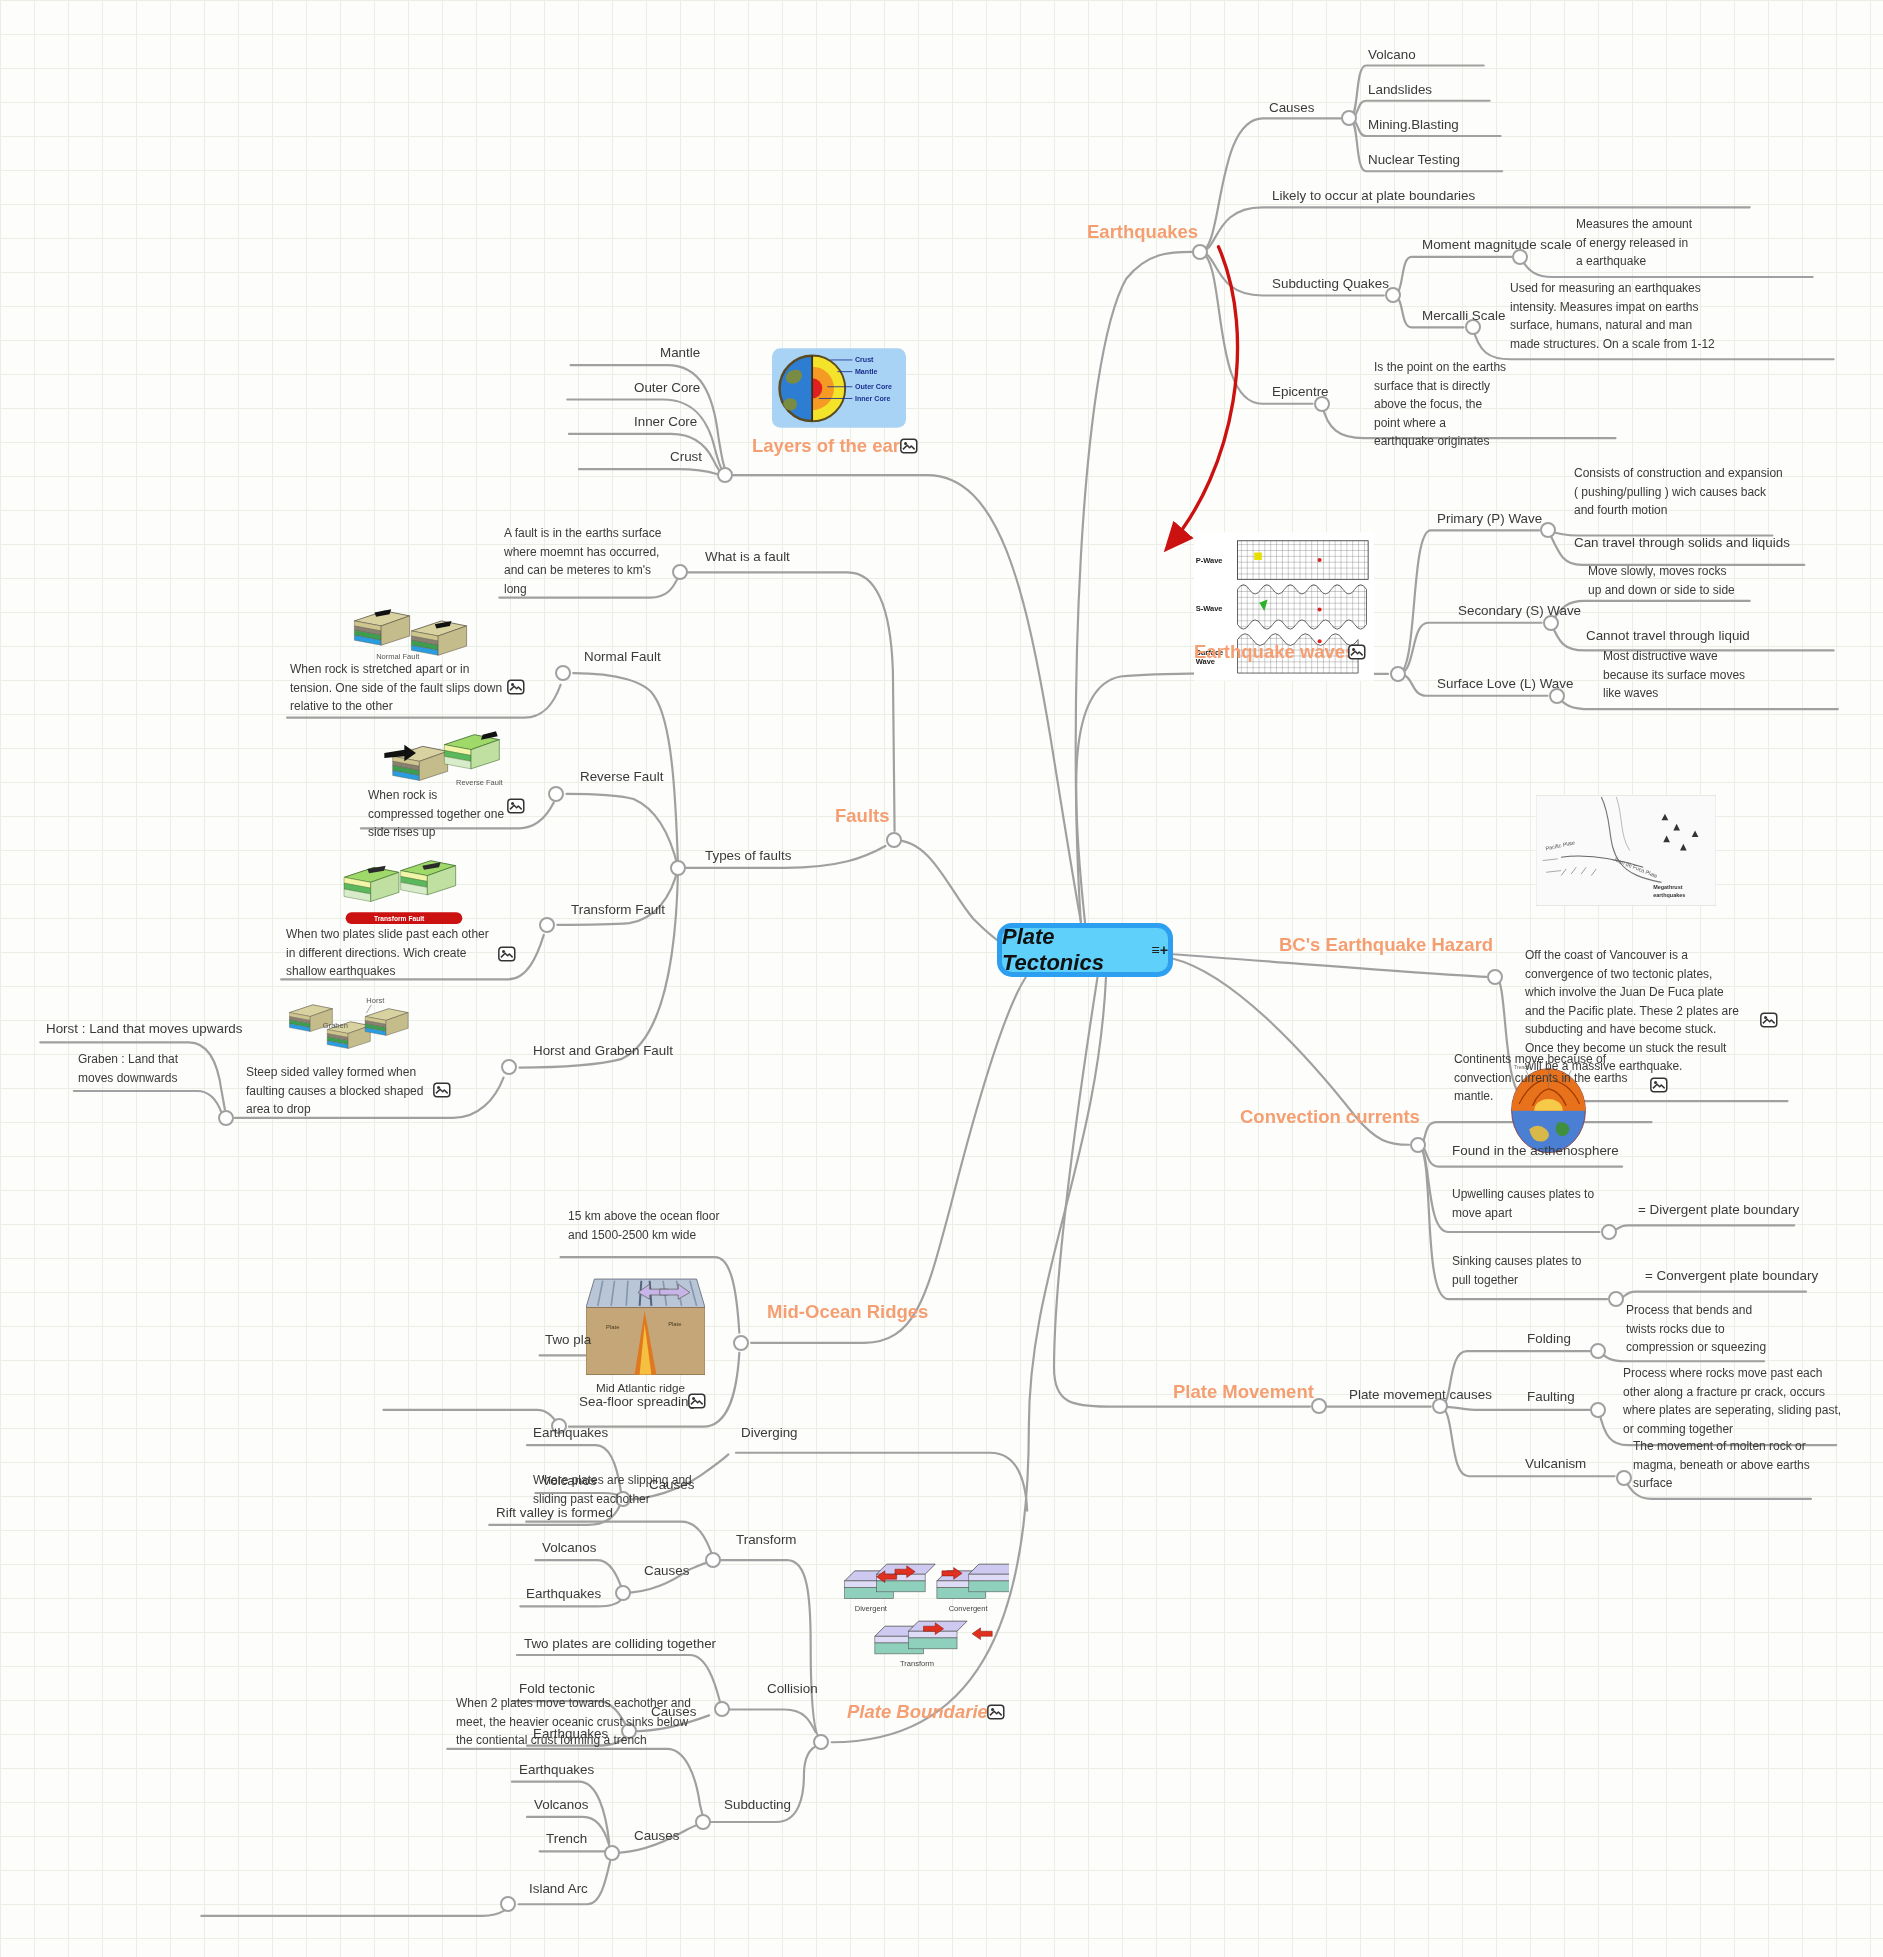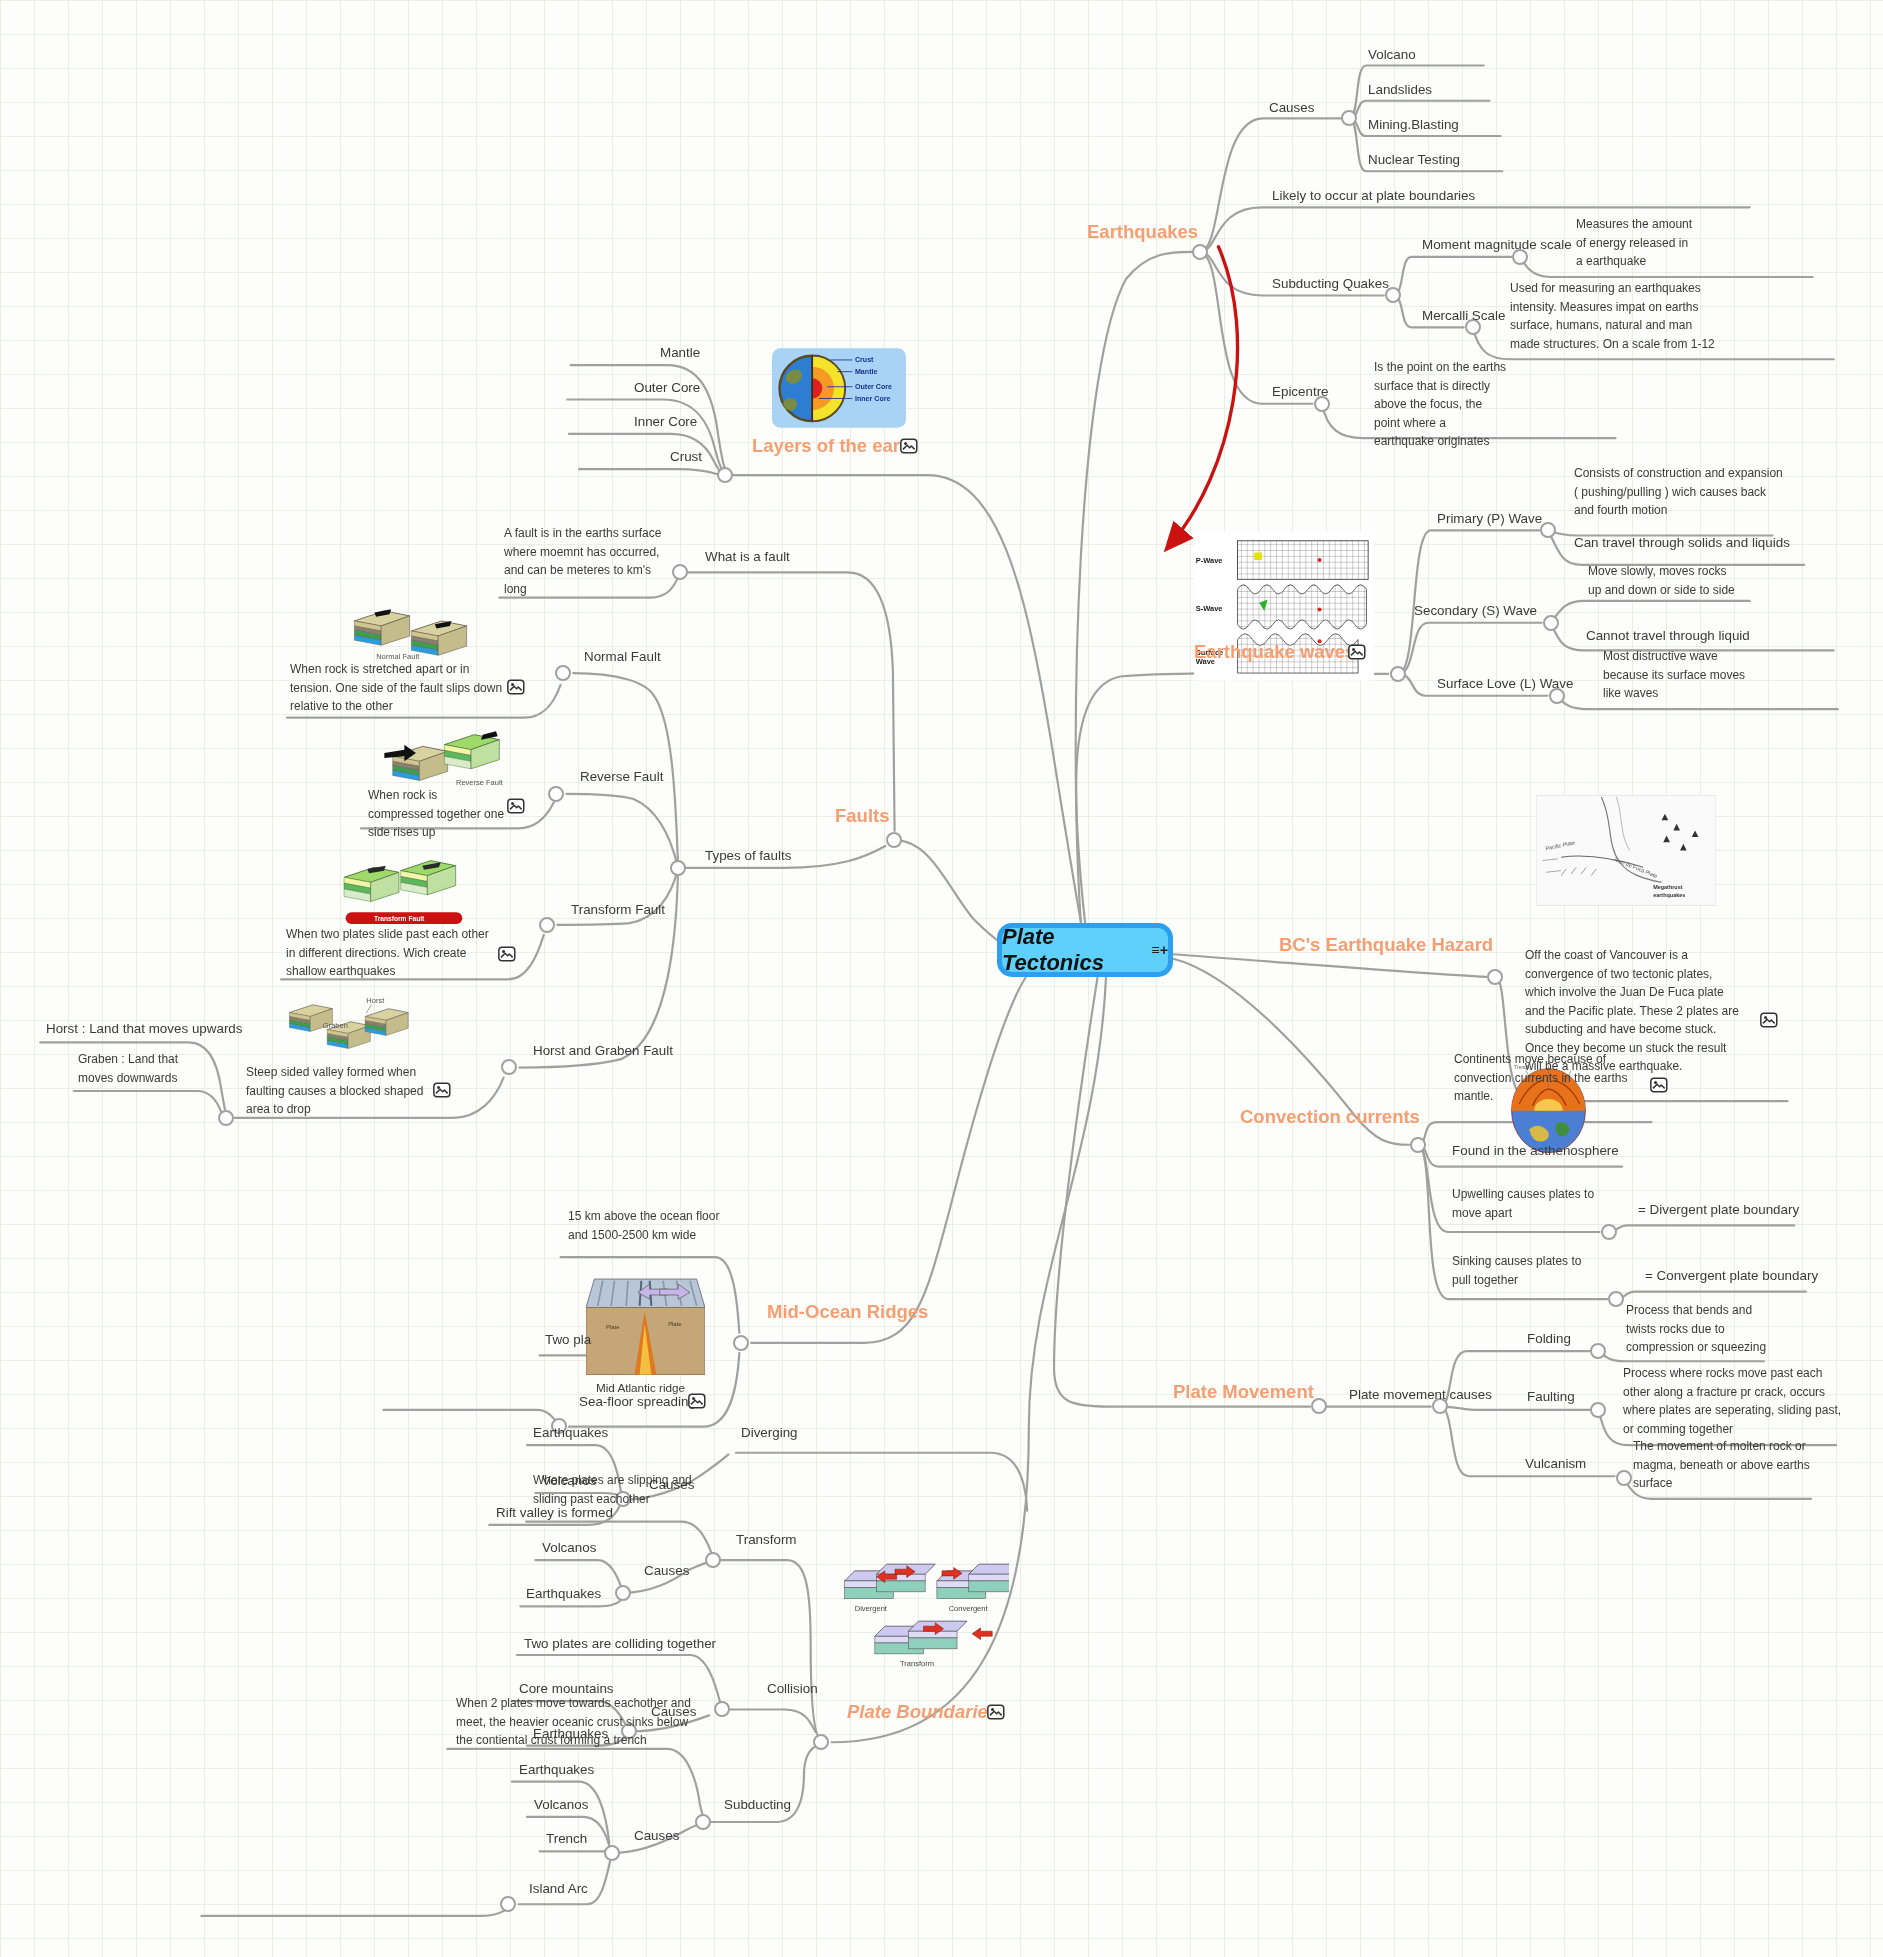--- a/index.html
+++ b/index.html
@@ -402,21 +402,21 @@
 <div class="b" style="left:1576px;top:215px;width:117px">Measures the amount of energy released in a earthquake</div>
 <div class="t" style="left:1422px;top:315px">Mercalli Scale</div>
 <div class="b" style="left:1510px;top:279px;width:210px">Used for measuring an earthquakes intensity. Measures impat on earths surface, humans, natural and man made structures. On a scale from 1-12</div>
 <div class="t" style="left:1272px;top:391px">Epicentre</div>
 <div class="b" style="left:1374px;top:358px;width:134px">Is the point on the earths surface that is directly above the focus, the point where a earthquake originates</div>
 
 <div class="h" style="left:1194px;top:652px">Earthquake waves</div>
 <div class="t" style="left:1437px;top:518px">Primary (P) Wave</div>
 <div class="b" style="left:1574px;top:464px;width:210px">Consists of construction and expansion ( pushing/pulling ) wich causes back and fourth motion</div>
 <div class="t" style="left:1574px;top:542px">Can travel through solids and liquids</div>
-<div class="t" style="left:1414px;top:610px">Secondary (S) Wave</div>
+<div class="t" style="left:1458px;top:610px">Secondary (S) Wave</div>
 <div class="b" style="left:1588px;top:562px;width:155px">Move slowly, moves rocks up and down or side to side</div>
 <div class="t" style="left:1586px;top:635px">Cannot travel through liquid</div>
 <div class="t" style="left:1437px;top:683px">Surface Love (L) Wave</div>
 <div class="b" style="left:1603px;top:647px;width:143px">Most distructive wave because its surface moves like waves</div>
 
 <div class="h" style="left:752px;top:446px">Layers of the earth</div>
 <div class="t" style="left:660px;top:352px">Mantle</div>
 <div class="t" style="left:634px;top:387px">Outer Core</div>
 <div class="t" style="left:634px;top:421px">Inner Core</div>
 <div class="t" style="left:670px;top:456px">Crust</div>
@@ -469,21 +469,21 @@
 <div class="t" style="left:542px;top:1480px">Volcanos</div>
 <div class="t" style="left:496px;top:1512px">Rift valley is formed</div>
 <div class="t" style="left:736px;top:1539px">Transform</div>
 <div class="b" style="left:533px;top:1471px;width:164px">Where plates are slipping and sliding past eachother</div>
 <div class="t" style="left:644px;top:1570px">Causes</div>
 <div class="t" style="left:542px;top:1547px">Volcanos</div>
 <div class="t" style="left:526px;top:1593px">Earthquakes</div>
 <div class="t" style="left:767px;top:1688px">Collision</div>
 <div class="t" style="left:524px;top:1643px">Two plates are colliding together</div>
 <div class="t" style="left:651px;top:1711px">Causes</div>
-<div class="t" style="left:519px;top:1688px">Core mountains</div>
+<div class="t" style="left:519px;top:1688px">Fold tectonic</div>
 <div class="t" style="left:533px;top:1733px">Earthquakes</div>
 <div class="t" style="left:724px;top:1804px">Subducting</div>
 <div class="b" style="left:456px;top:1694px;width:243px">When 2 plates move towards eachother and meet, the heavier oceanic crust sinks below the contiental crust forming a trench</div>
 <div class="t" style="left:634px;top:1835px">Causes</div>
 <div class="t" style="left:519px;top:1769px">Earthquakes</div>
 <div class="t" style="left:534px;top:1804px">Volcanos</div>
 <div class="t" style="left:546px;top:1838px">Trench</div>
 <div class="t" style="left:529px;top:1888px">Island Arc</div>
 
 </div>

